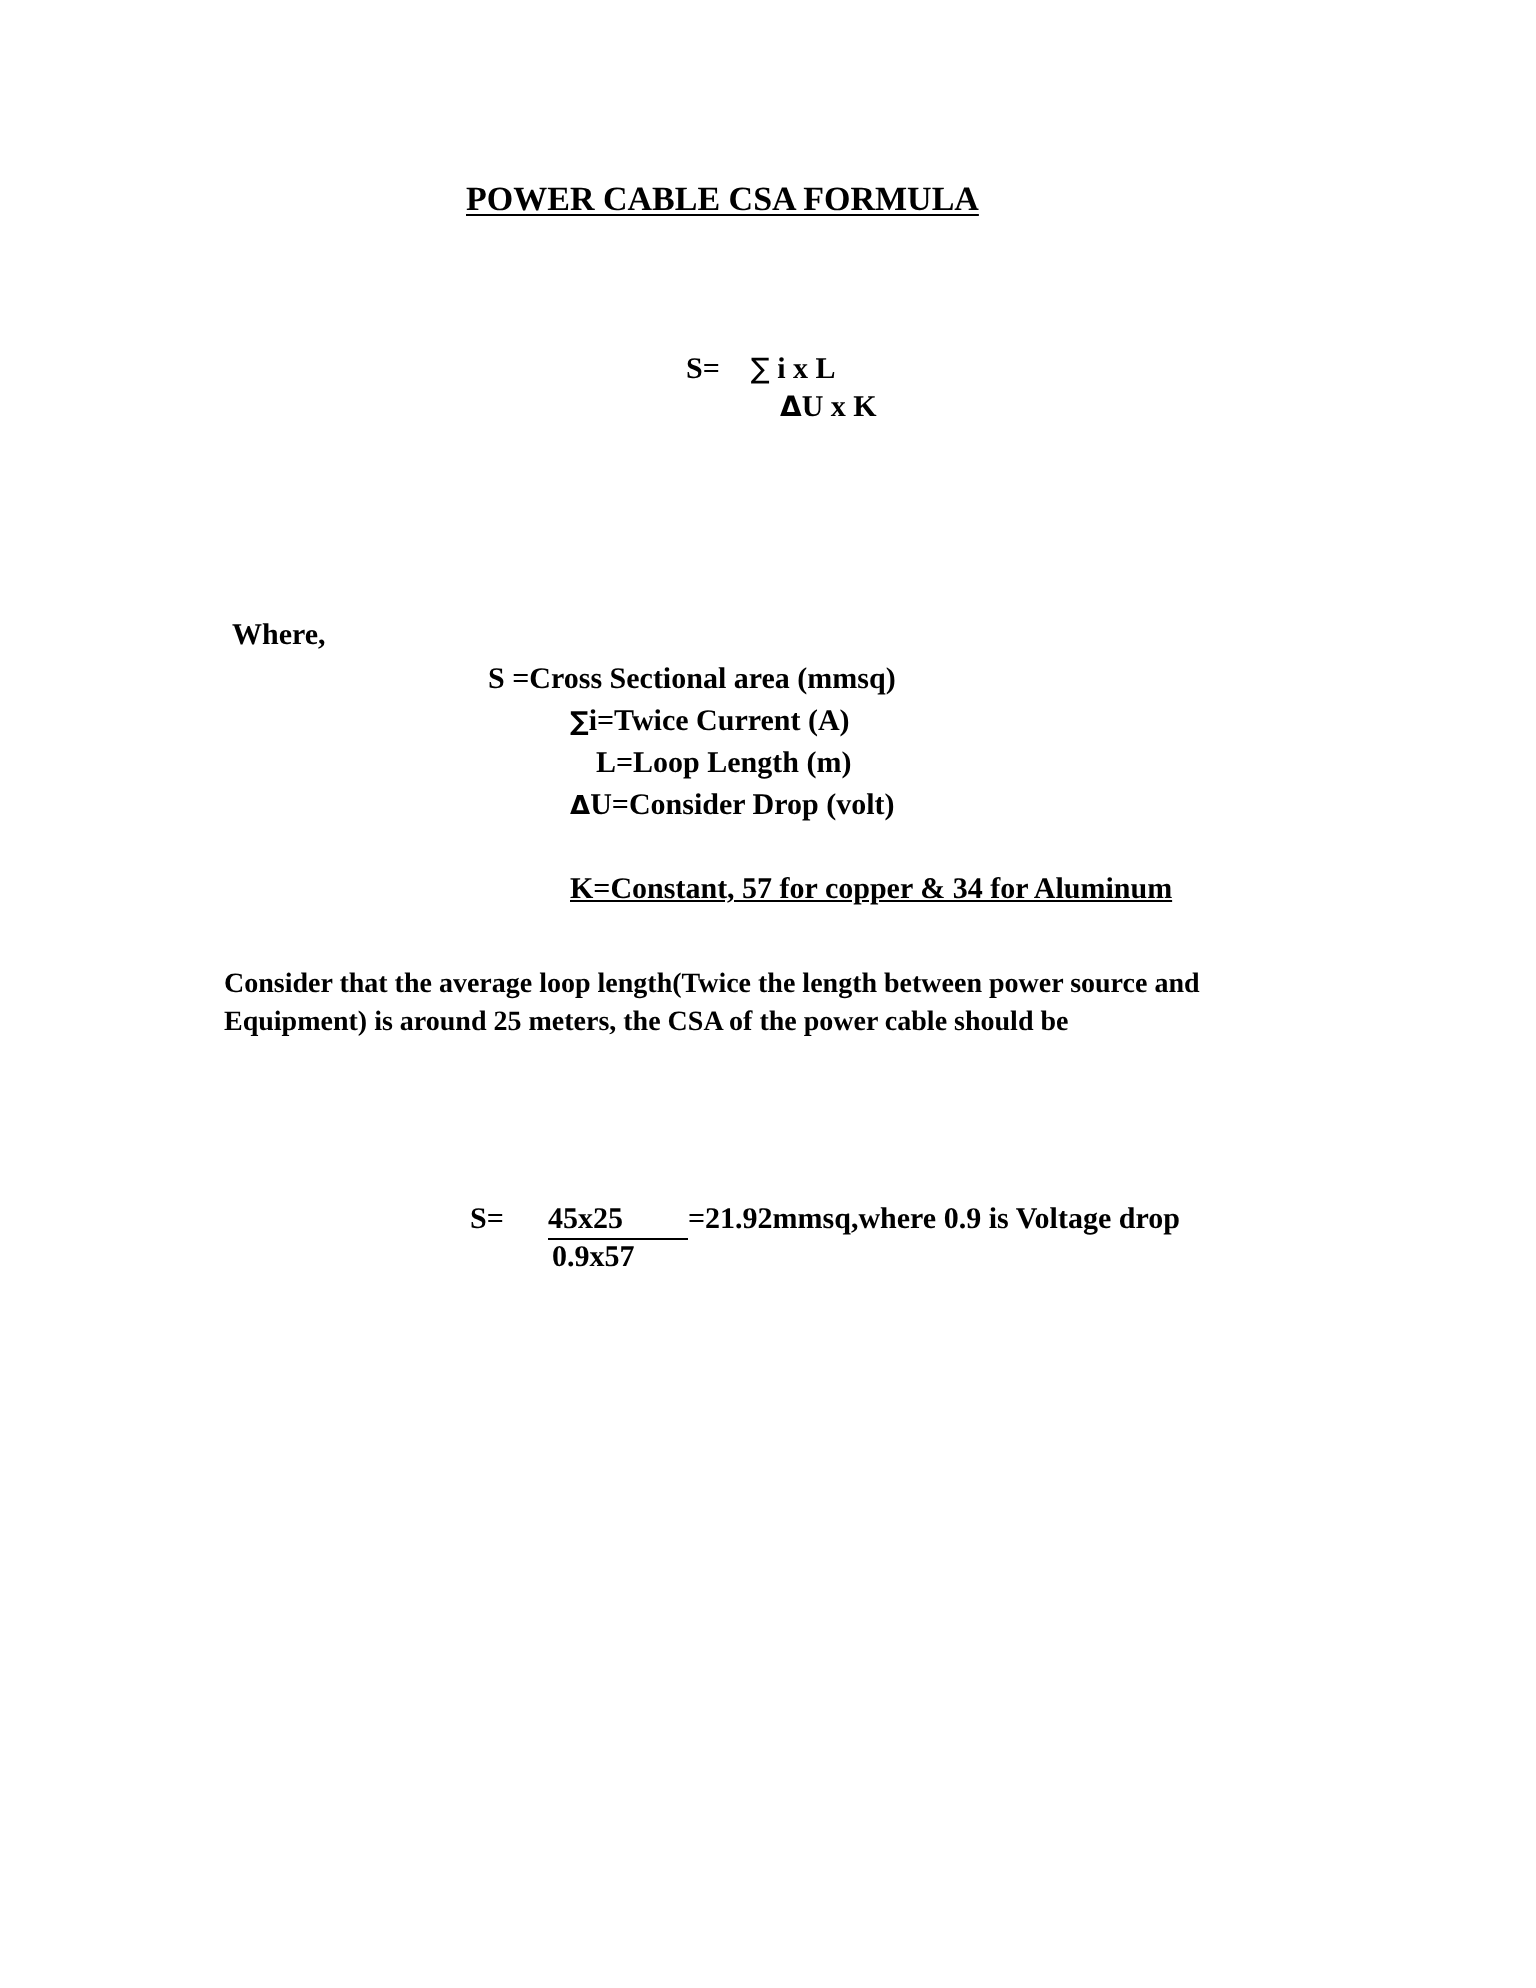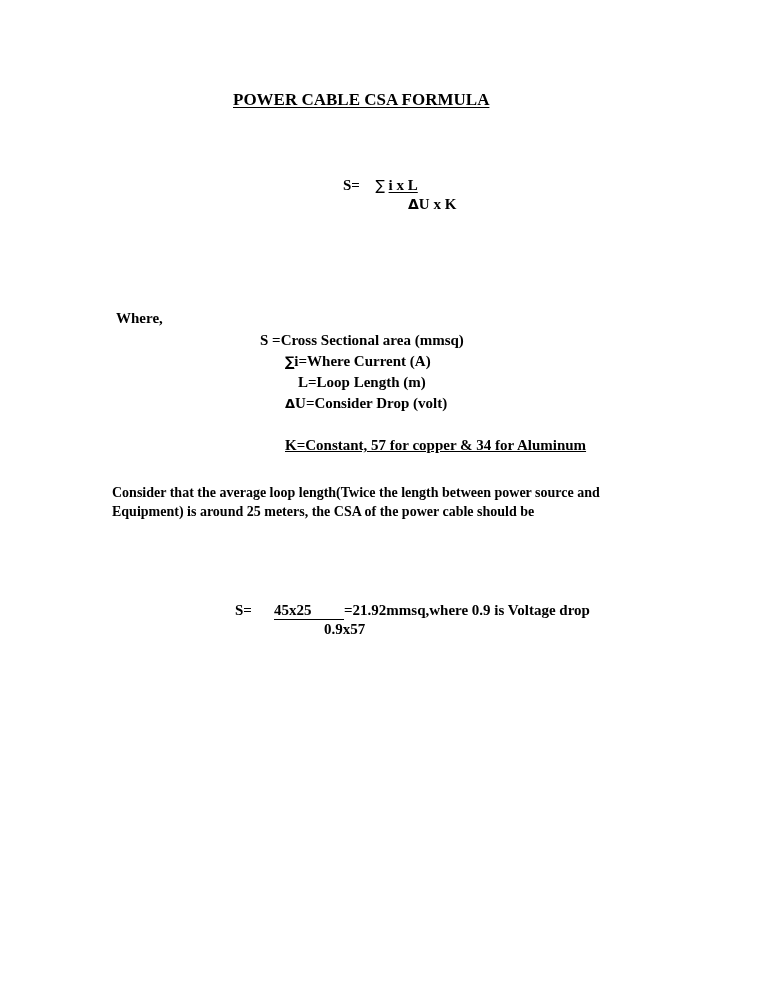--- a/index.html
+++ b/index.html
@@ -28,21 +28,21 @@
     .sym {
       font-family: "DejaVu Sans", sans-serif;
       font-weight: bold;
     }
     .sum-thin {
       font-family: "DejaVu Sans", sans-serif;
       font-weight: normal;
       font-size: 14px;
     }
     .f-line { font-size: 15px; }
-    .u { text-decoration: underline; text-underline-offset: 2px; margin-top: 21px; }
+    .u { text-underline-offset: 2px; margin-top: 21px; }
     .body-text { font-size: 15px; line-height: 19px; }
     .para {
       left: 112px;
       top: 483px;
       width: 560px;
       white-space: normal;
       font-size: 14px;
       line-height: 19px;
     }
     .frac-num {
@@ -58,43 +58,43 @@
 <div>
 
   <div class="abs title">POWER CABLE CSA FORMULA</div>
 
   <div class="abs f-line" style="left:343px; top:177px;">
     <span>S=</span>
     <span style="display:inline-block; width:8px;"></span>
     <span class="sum-thin">∑</span>
     <span class="u"><span>i x L</span></span>
   </div>
-  <div class="abs f-line" style="left:408px; top:196px;">
+  <div class="abs f-line" style="left:390px; top:196px;">
     <span class="sym" style="font-size:14px;">Δ</span><span>U x K</span>
   </div>
 
   <div class="abs body-text" style="left:116px; top:309px;">Where,</div>
 
-  <div class="abs body-text" style="left:260px; top:331px;text-align:center;">
+  <div class="abs body-text" style="left:244px; top:331px;text-align:center;">
     <span>S =Cross Sectional area (mmsq)</span>
   </div>
   <div class="abs body-text" style="left:285px; top:352px;">
-    <span class="sym u" style="font-size:13px;">∑</span><span>i=Where Current (A)</span>
+    <span class="sym u" style="font-size:13px;">∑</span><span>i=Twice Current (A)</span>
   </div>
   <div class="abs body-text" style="left:298px; top:373px;">
     <span>L=Loop Length (m)</span>
   </div>
   <div class="abs body-text" style="left:285px; top:394px;">
     <span class="sym" style="font-size:13px;">Δ</span><span>U=Consider Drop (volt)</span>
   </div>
   <div class="abs body-text" style="left:285px; top:436px;text-decoration:underline;">
     <span>K=Constant, 57 for copper &amp; 34 for Aluminum</span>
   </div>
 
   <div class="abs para">Consider that the average loop length(Twice the length between power source and Equipment) is around 25 meters, the CSA of the power cable should be</div>
 
   <div class="abs body-text" style="left:235px; top:601px;">S=</div>
   <div class="abs body-text" style="left:274px; top:601px;">
     <span class="frac-num">45x25</span><span>=21.92mmsq,where 0.9 is Voltage drop</span>
   </div>
-  <div class="abs body-text" style="left:276px; top:620px;margin-left:48px;">0.9x57</div>
+  <div class="abs body-text" style="left:276px; top:620px;">0.9x57</div>
 
 </div>
 
 </body></html>

